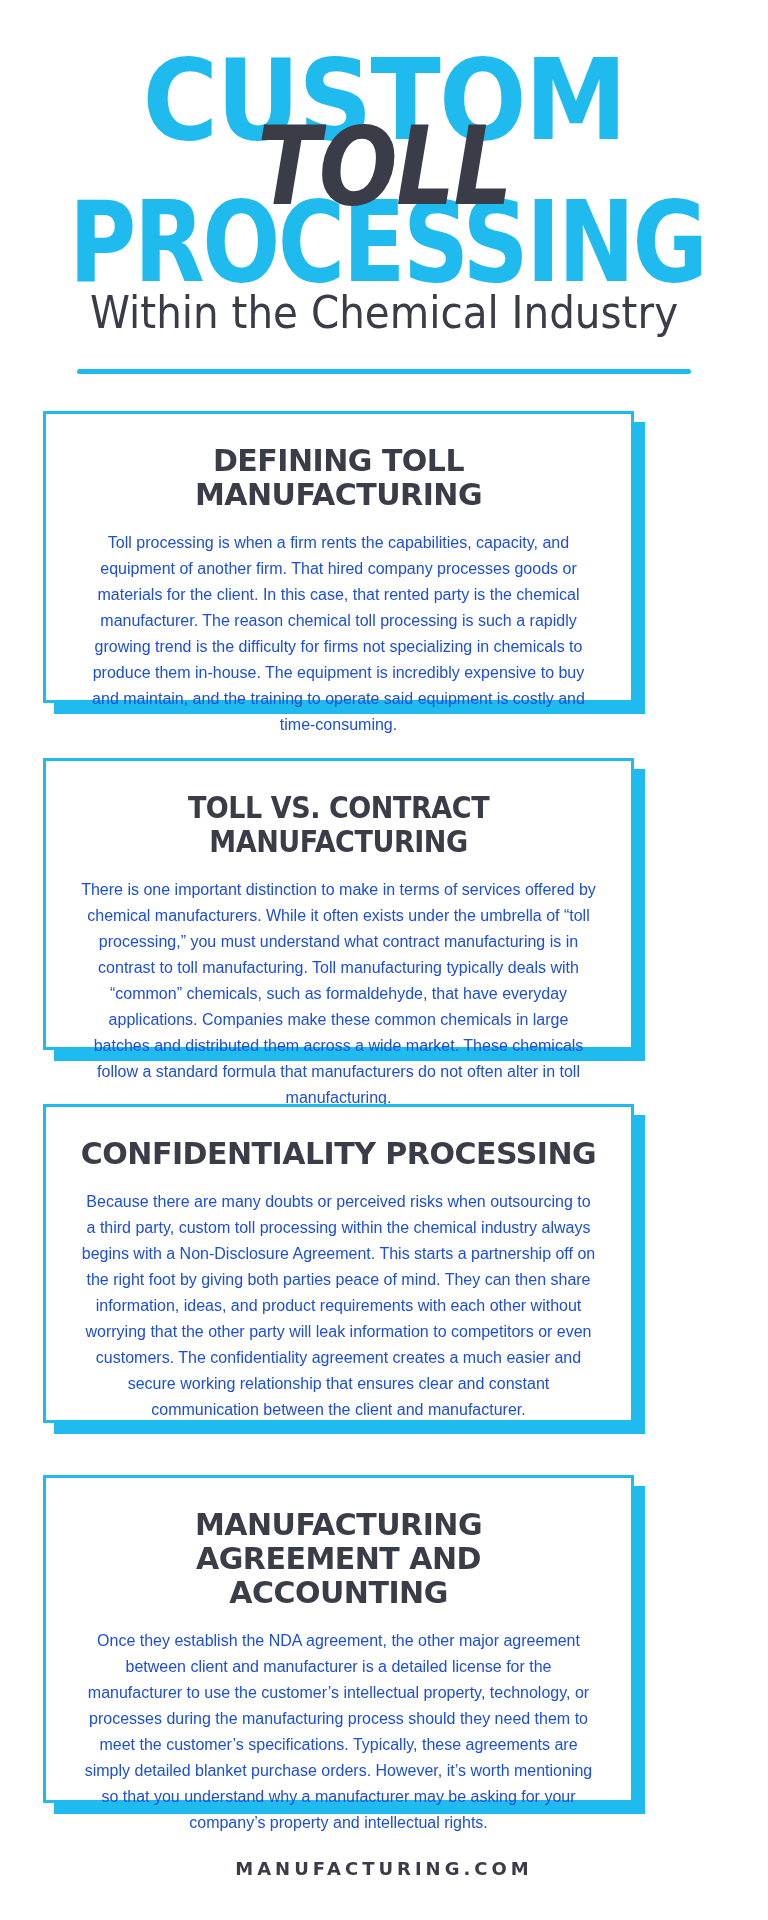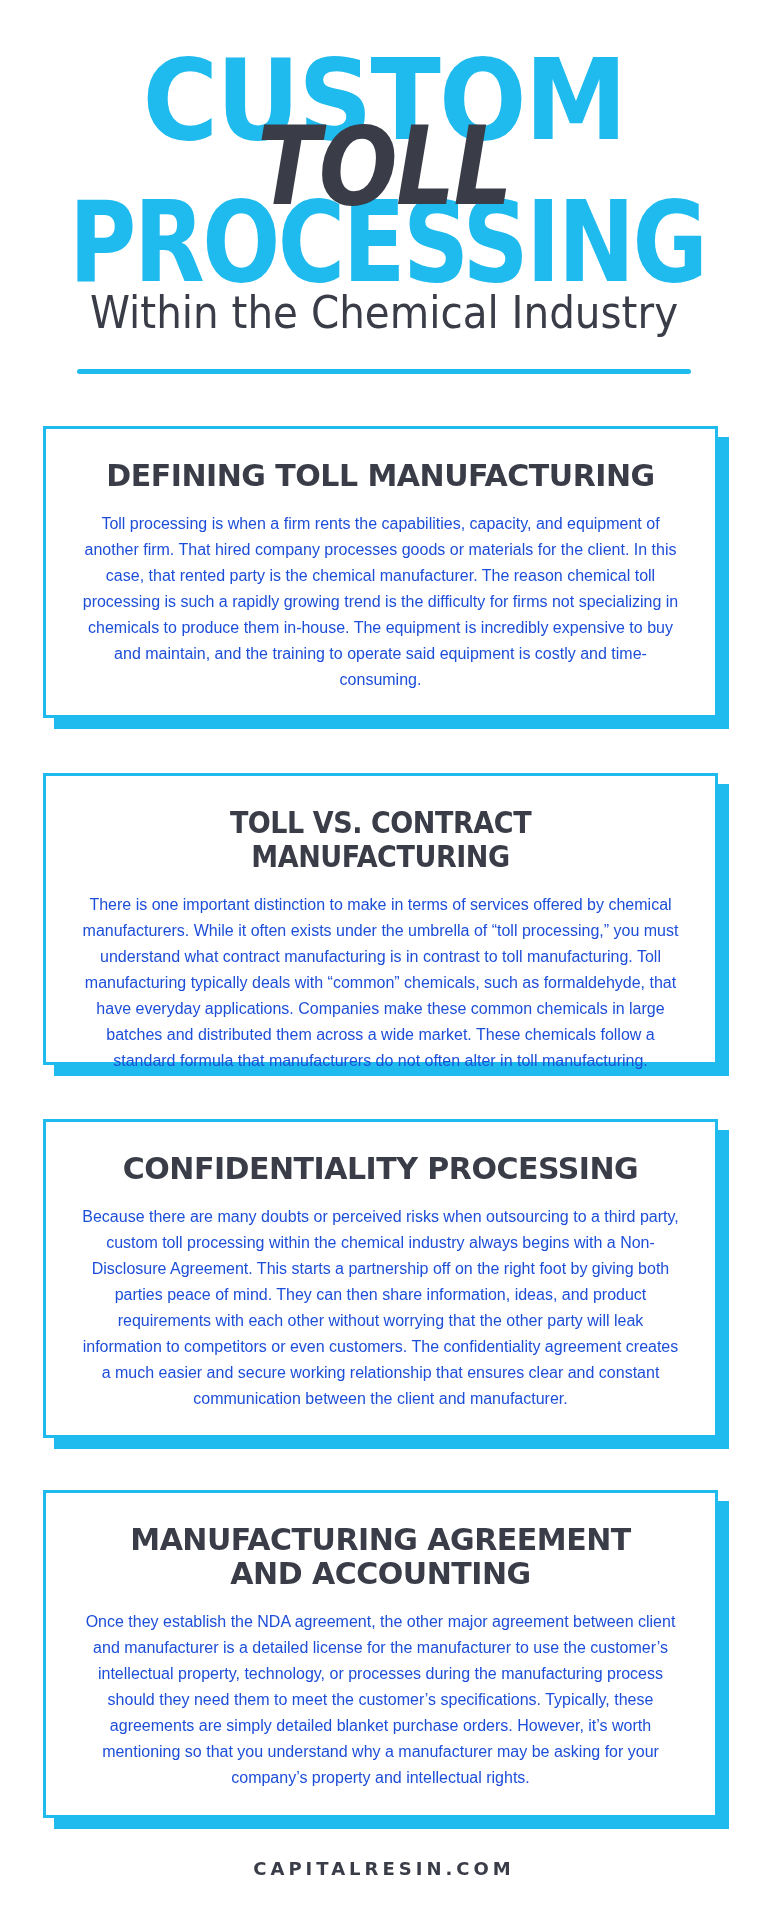--- a/index.html
+++ b/index.html
@@ -33,21 +33,21 @@
     text-align: center; color: #3a3d48;
     font-family: "DejaVu Sans", sans-serif; font-weight: normal;
     font-size: 44px; line-height: 52px;
     transform: scaleX(0.92); transform-origin: center;
   }
   .title-rule {
     position: absolute; left: 77px; top: 369px; width: 614px; height: 5px;
     background: #1fbbef; border-radius: 3px;
   }
 
-  .card-wrap { position: absolute; left: 43px; width: 686px; margin-top: 15px; }
+  .card-wrap { position: absolute; left: 43px; width: 602px; }
   .card-shadow {
     position: absolute; left: 11px; top: 11px; right: 0; bottom: 0;
     background: #1fbbef;
   }
   .card {
     position: absolute; left: 0; top: 0; right: 11px; bottom: 11px;
     background: #ffffff; border: 3px solid #1fbbef;
     padding: 30px 28px 0 28px; text-align: center;
   }
   .card-title {
@@ -104,13 +104,13 @@
 </div>
 
 <div class="card-wrap" style="top:1475px;height:339px;text-decoration:underline;">
   <div class="card-shadow"></div>
   <div class="card">
     <div class="card-title" style="padding:0 40px;">MANUFACTURING AGREEMENT AND ACCOUNTING</div>
     <div class="card-body">Once they establish the NDA agreement, the other major agreement between client and manufacturer is a detailed license for the manufacturer to use the customer’s intellectual property, technology, or processes during the manufacturing process should they need them to meet the customer’s specifications. Typically, these agreements are simply detailed blanket purchase orders. However, it’s worth mentioning so that you understand why a manufacturer may be asking for your company’s property and intellectual rights.</div>
   </div>
 </div>
 
-<div class="footer">CAPITALRESIN.COM</div>
+<div class="footer">MANUFACTURING.COM</div>
 
 </body></html>

